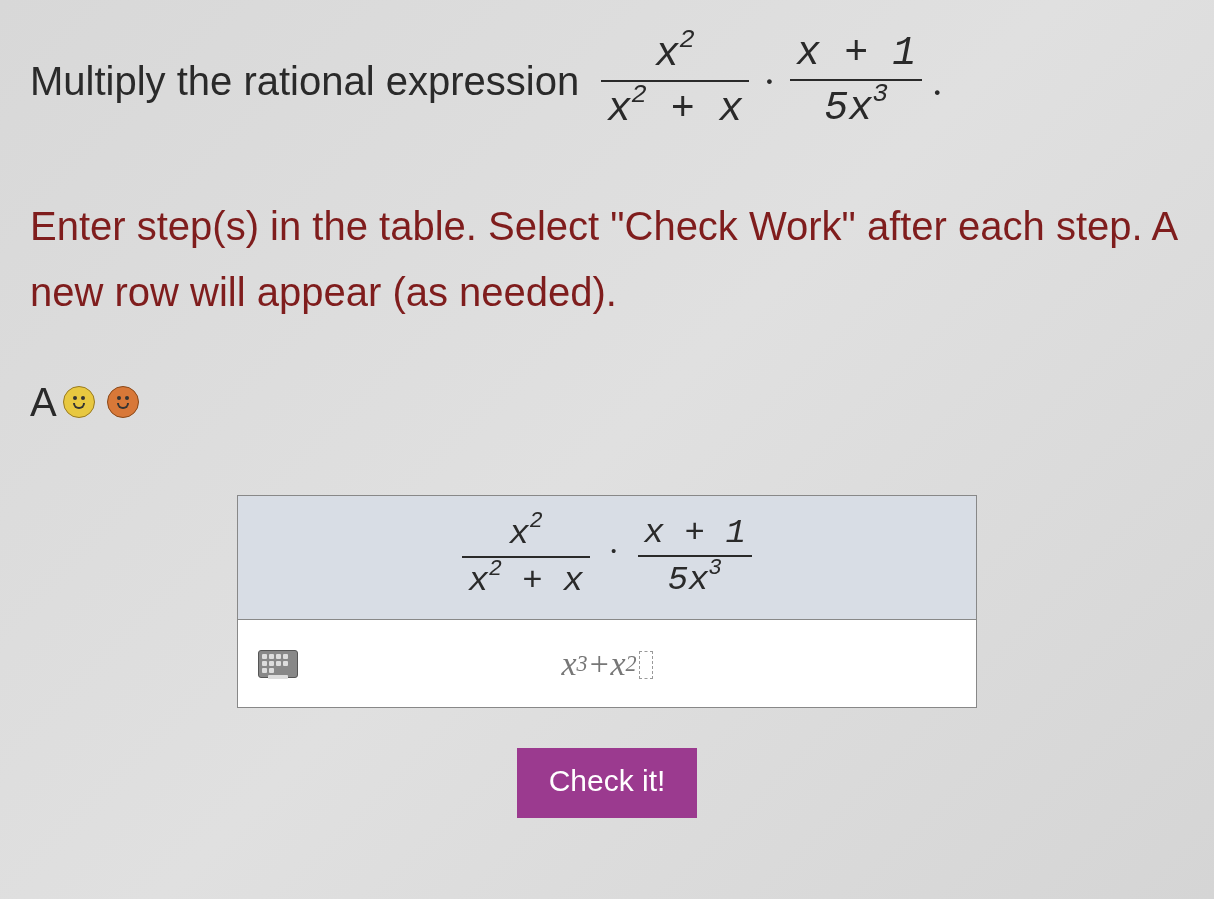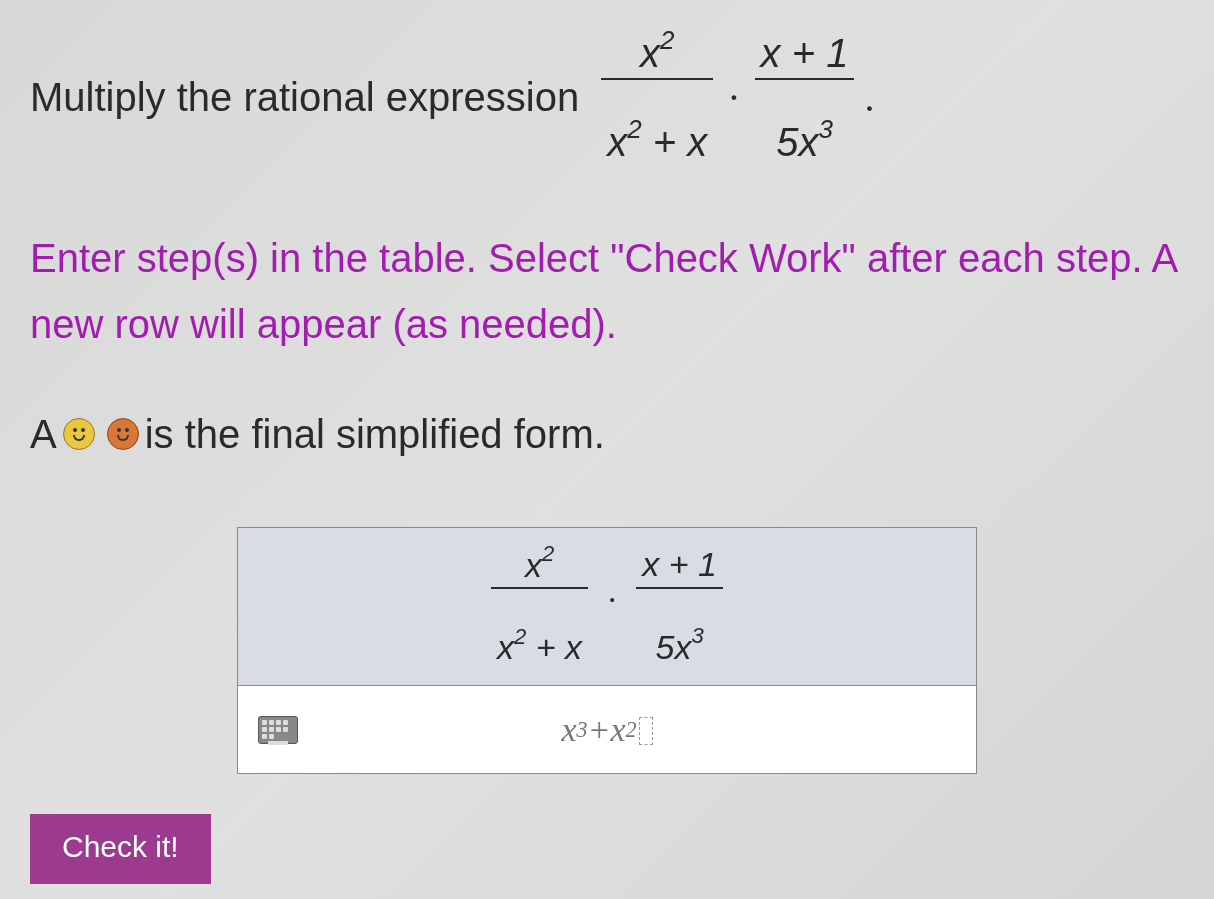--- a/index.html
+++ b/index.html
@@ -30,39 +30,38 @@
     .prompt-text {
       margin-right: 22px;
       font-weight: 500;
     }
     
     .fraction {
       display: inline-flex;
       flex-direction: column;
       align-items: center;
       vertical-align: middle;
-      font-family: Liberation Sans, sans-serif;
+      font-family: Liberation Mono, monospace;
       font-style: italic;
       line-height: 1.1;
       justify-content: center;
     }
     
     .fraction .num {
       padding: 0 6px;
     }
     
     .fraction .bar {
       width: 100%;
       border-bottom: 2px solid #2a2a2a;
       margin: 3px 0;
     }
     
     .fraction .den {
       padding: 0 6px;
-      margin-top: 36px;
     }
     
     .dot {
       margin: 0 14px;
       font-family: 'Times New Roman', Times, serif;
     }
     
     .period {
       margin-left: 10px;
       font-family: 'Times New Roman', Times, serif;
@@ -72,21 +71,21 @@
       font-size: 0.65em;
       vertical-align: super;
       position: relative;
       top: -0.15em;
     }
     
     .instructions {
       font-size: 40px;
       line-height: 1.65;
       margin-bottom: 55px;
-      color: #a21caf;
+      color: #7f1d1d;
     }
     
     .legend {
       font-size: 40px;
       margin-bottom: 70px;
       color: #2a2a2a;
       display: flex;
       align-items: center;
       flex-wrap: wrap;
     }
@@ -227,21 +226,21 @@
       width: 14px;
       height: 28px;
       display: inline-block;
       margin-left: 2px;
       position: relative;
       top: 4px;
     }
     
     .button-wrap {
       display: flex;
-      justify-content: flex-start;
+      justify-content: center;
     }
     
     .check-button {
       background: #9b3a8f;
       color: #ffffff;
       font-size: 30px;
       padding: 16px 32px 20px 32px;
       border: none;
       font-family: Arial, sans-serif;
       cursor: pointer;
@@ -282,21 +281,20 @@
 <div class="instructions">Enter step(s) in the table. Select "Check Work" after each step. A new row will appear (as needed).</div>
 
 <div class="legend">
   <span>A </span>
   <span class="smiley smiley-yellow">
       <span class="mouth"></span>
     </span>
   <span class="smiley smiley-orange">
       <span class="mouth"></span>
     </span>
-  <span> is the final simplified form.</span>
 </div>
 
 <div class="table-wrap">
   <table class="work-table">
     <tbody>
         <tr class="header-row">
       <td>
         <span class="fraction">
           <span class="num">
             <span>x</span><span class="sup">2</span>

